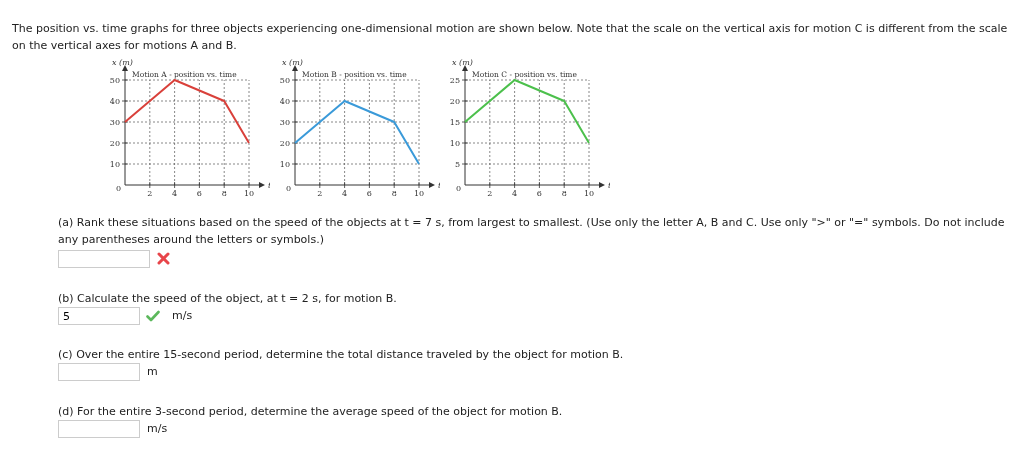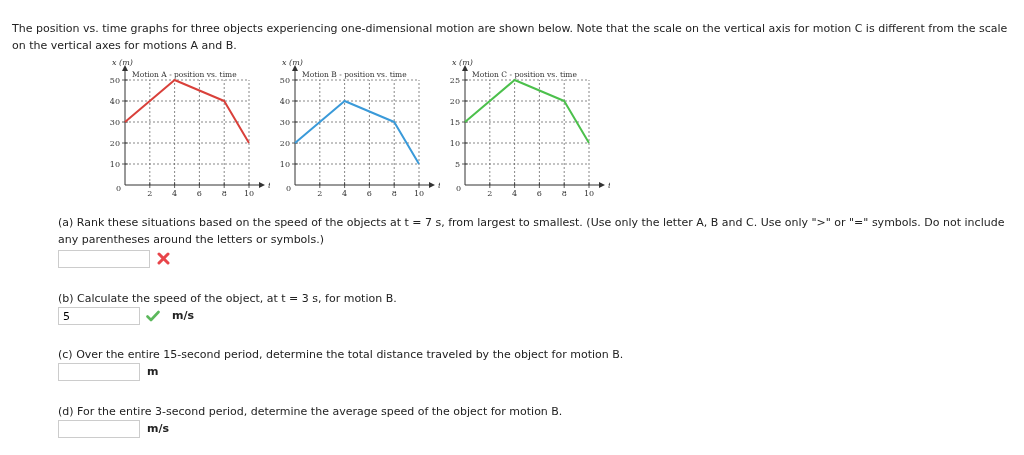--- a/index.html
+++ b/index.html
@@ -5,21 +5,21 @@
   html, body { margin:0; padding:0; background:#fff; }
   body { width:1024px; height:455px; position:relative; overflow:hidden;
          font-family:"DejaVu Sans", sans-serif; font-size:11px; color:#222; }
   .intro { position:absolute; left:12px; top:20px; width:1000px; line-height:17px; }
   .graph { position:absolute; top:57px; width:170px; height:140px; }
   .graph svg { display:block; }
   .q { position:absolute; left:58px; line-height:17px; }
   .qa { top:214px; width:950px; }
   .inp { position:absolute; height:18px; border:1px solid #ccc; background:#fff;
          font-family:"DejaVu Sans", sans-serif; font-size:11px; padding:0 4px; box-sizing:border-box; }
-  .unit { position:absolute;font-weight:bold; }
+  .unit { position:absolute; }
   .mark { position:absolute; }
 </style>
 </head>
 <body>
 
 <div class="intro">The position vs. time graphs for three objects experiencing one-dimensional motion are shown below. Note that the scale on the vertical axis for motion C is different from the scale on the vertical axes for motions A and B.</div>
 
 <div class="graph" style="left:100px">
     <svg width="170" height="140">
       <line x1="49.8" y1="128" x2="49.8" y2="23" stroke="#555" stroke-width="0.7" stroke-dasharray="2,2"></line>
@@ -151,21 +151,21 @@
   </div>
 
 <div class="q qa">(a) Rank these situations based on the speed of the objects at  t = 7 s,  from largest to smallest. (Use only the letter A, B and C. Use only "&gt;" or "=" symbols. Do not include any parentheses around the letters or symbols.)</div>
 <input class="inp" style="left: 58px; top: 250px; width: 92px;" value="">
 <span class="mark" style="left:157px;top:252px">
   <svg width="13" height="13" viewBox="0 0 13 13">
       <path d="M2 2 L11 11 M11 2 L2 11" stroke="#e8454a" stroke-width="3" stroke-linecap="round"></path>
     </svg>
 </span>
 
-<div class="q" style="top:290px">(b) Calculate the speed of the object, at  t = 3 s,  for motion B.</div>
+<div class="q" style="top:290px">(b) Calculate the speed of the object, at  t = 2 s,  for motion B.</div>
 <input class="inp" style="left: 58px; top: 307px; width: 82px;" value="5">
 <span class="mark" style="left:146px;top:310px">
   <svg width="14" height="12" viewBox="0 0 14 12">
       <path d="M1.5 6.5 L5 10 L12.5 2" fill="none" stroke="#5cb85c" stroke-width="2.6" stroke-linecap="round" stroke-linejoin="round"></path>
     </svg>
 </span>
 <span class="unit" style="left:172px;top:309px">m/s</span>
 
 <div class="q" style="top:346px">(c) Over the entire 15-second period, determine the total distance traveled by the object for motion B.</div>
 <input class="inp" style="left: 58px; top: 363px; width: 82px;" value="">

